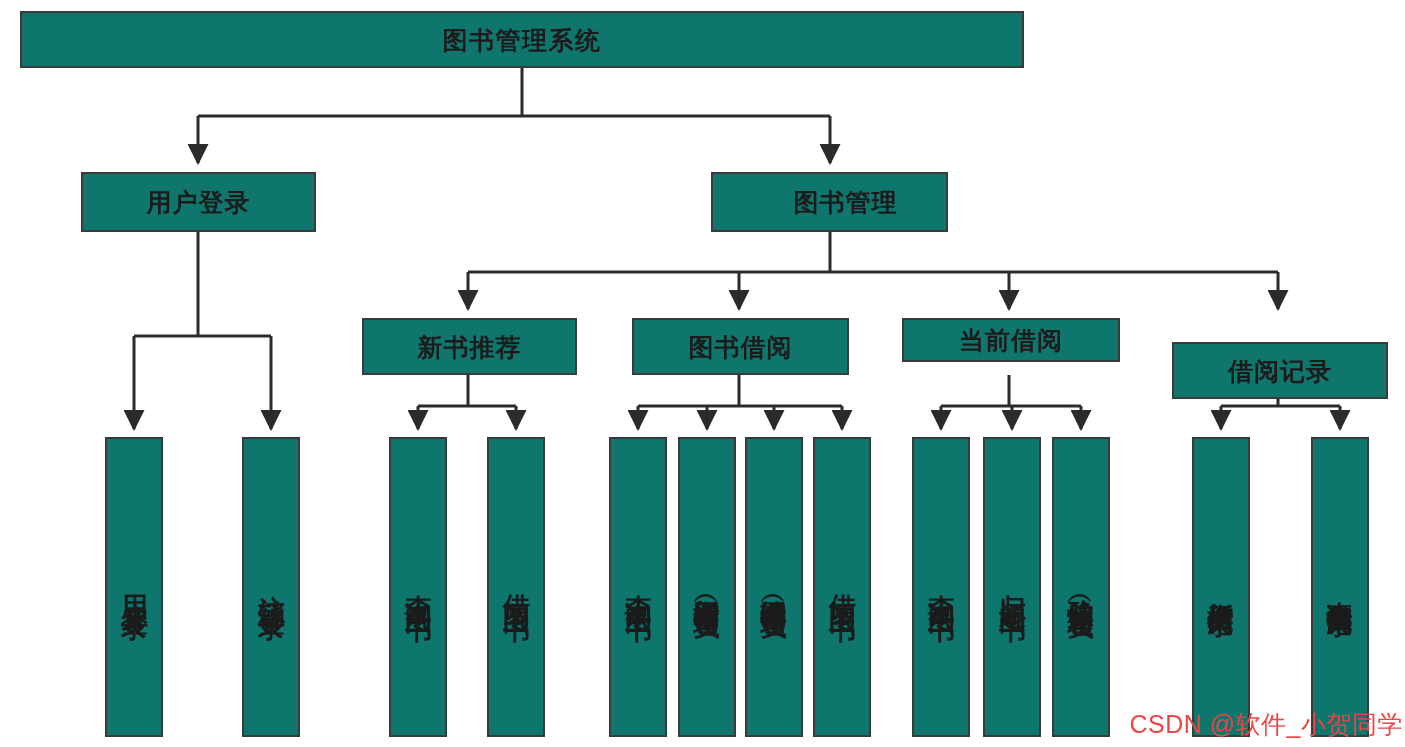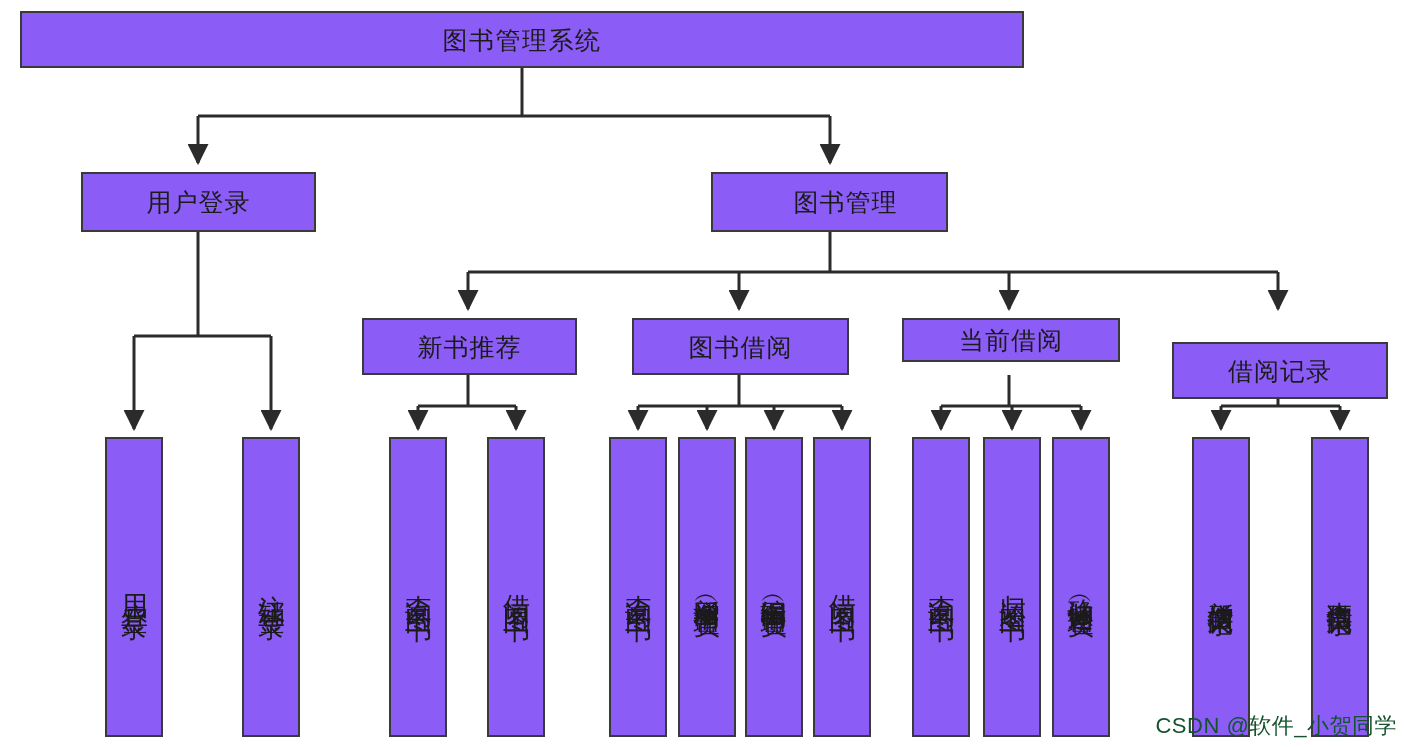--- a/index.html
+++ b/index.html
@@ -7,26 +7,27 @@
     width:1405px;height:747px;
     background:#ffffff;
     font-family:"Liberation Sans","DejaVu Sans",sans-serif;
     overflow:hidden;
   }
   #diagram{position:relative;width:1405px;height:747px;}
   #edges{position:absolute;left:0;top:0;width:1405px;height:747px;}
   .node{
     position:absolute;
     box-sizing:border-box;
-    background:#8b5cf6;
+    background:#0f766e;
     border:2.5px solid #3a3a3a;
     display:flex;
     align-items:center;
     justify-content:center;
     color:#1b1b1b;
+    font-weight:bold;
   }
   .node .lbl{
     display:block;
     text-align:center;
     line-height:1.12;
     white-space:nowrap;
   }
   .h-node .lbl{
     font-size:25px;
     letter-spacing:1px;
@@ -41,23 +42,23 @@
     writing-mode:vertical-rl;
     text-orientation:upright;
     font-size:27px;
     letter-spacing:7px;
     line-height:1;
     white-space:nowrap;
   }
   .v-node.tight .lbl{letter-spacing:2px;font-size:26px;}
   #watermark{
     position:absolute;
-    right:8px;bottom:6px;
-    font-size:22px;
-    color:#14532d;
+    right:2px;bottom:6px;
+    font-size:25px;
+    color:#ef4444;
     letter-spacing:0.5px;
     white-space:nowrap;
     pointer-events:none;
   }
 </style>
 </head>
 <body>
 
 <div id="diagram">
 

